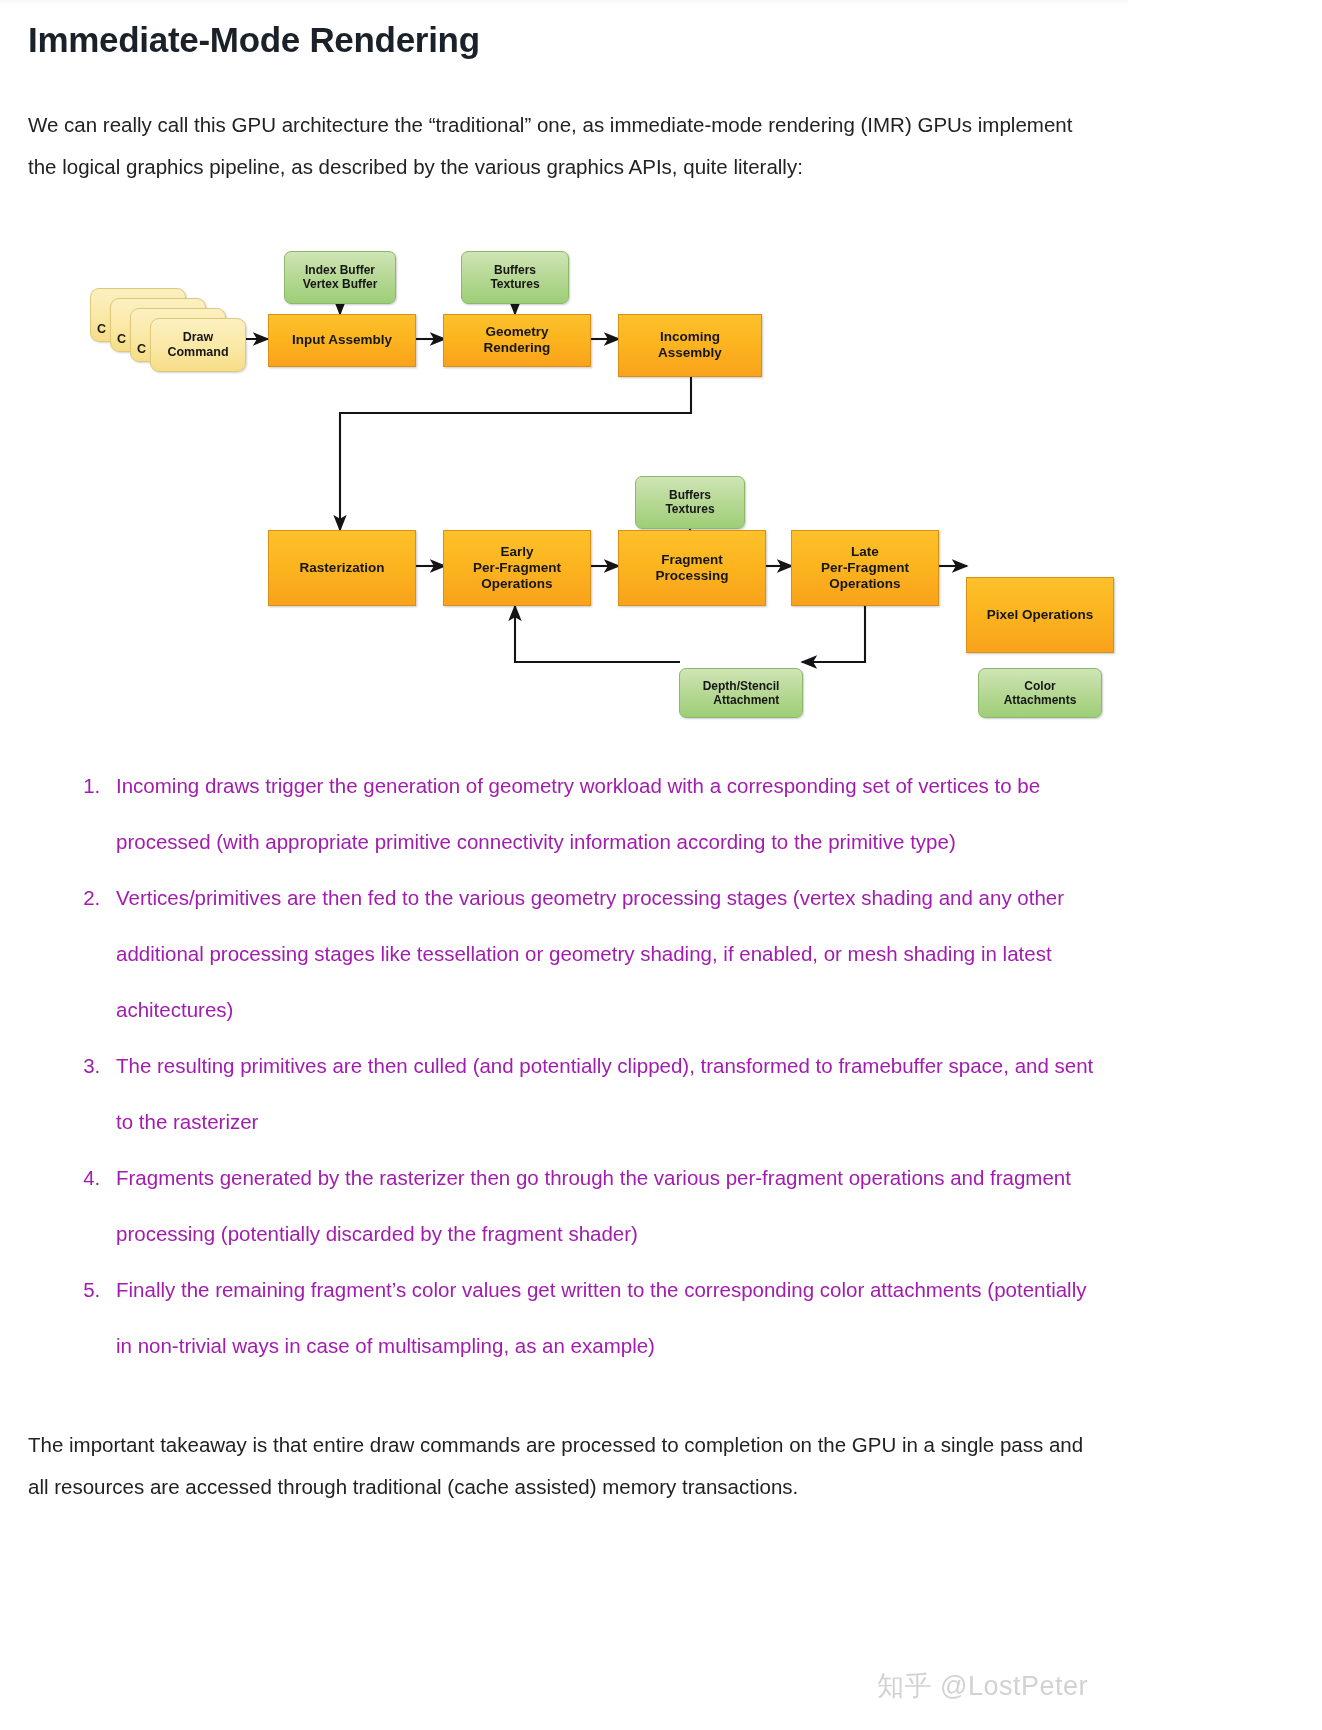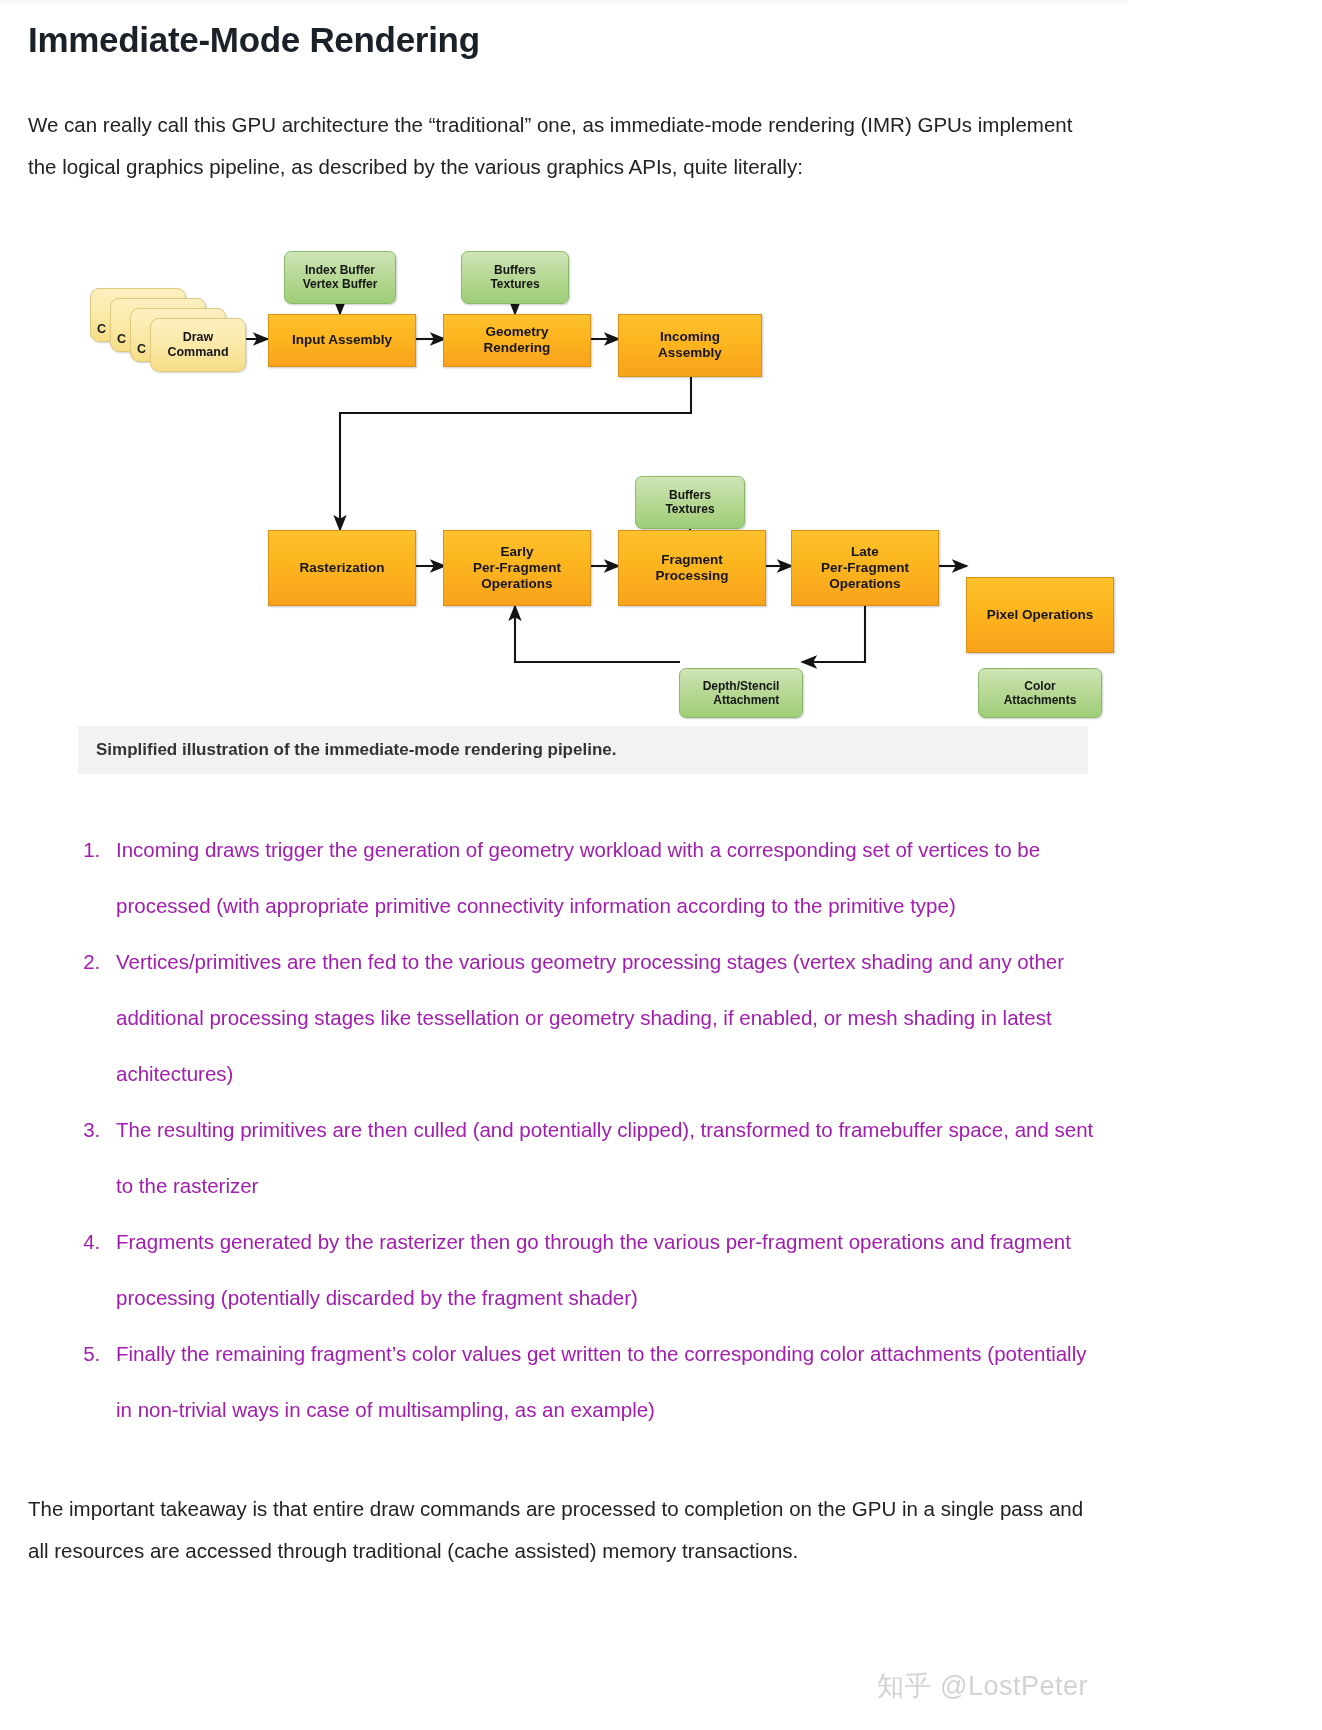--- a/index.html
+++ b/index.html
@@ -215,21 +215,20 @@
 Operations</div>
       <div class="node stage" style="left:888px; top:320px; width:148px; height:76px;margin-top:47px;">Pixel Operations</div>
 
       <div class="node res" style="left:601px; top:426px; width:124px; height:50px;text-align:right;">Depth/Stencil
 Attachment</div>
       <div class="node res" style="left:900px; top:426px; width:124px; height:50px;">Color
 Attachments</div>
 
     </div>
 
-    <div class="figcap">Simplified illustration of the immediate-mode rendering pipeline.</div>
   </div>
 
   <ol class="steps">
     <li>Incoming draws trigger the generation of geometry workload with a corresponding set of vertices to be processed (with appropriate primitive connectivity information according to the primitive type)</li>
     <li>Vertices/primitives are then fed to the various geometry processing stages (vertex shading and any other additional processing stages like tessellation or geometry shading, if enabled, or mesh shading in latest achitectures)</li>
     <li>The resulting primitives are then culled (and potentially clipped), transformed to framebuffer space, and sent to the rasterizer</li>
     <li>Fragments generated by the rasterizer then go through the various per-fragment operations and fragment processing (potentially discarded by the fragment shader)</li>
     <li>Finally the remaining fragment’s color values get written to the corresponding color attachments (potentially in non-trivial ways in case of multisampling, as an example)</li>
   </ol>
 

